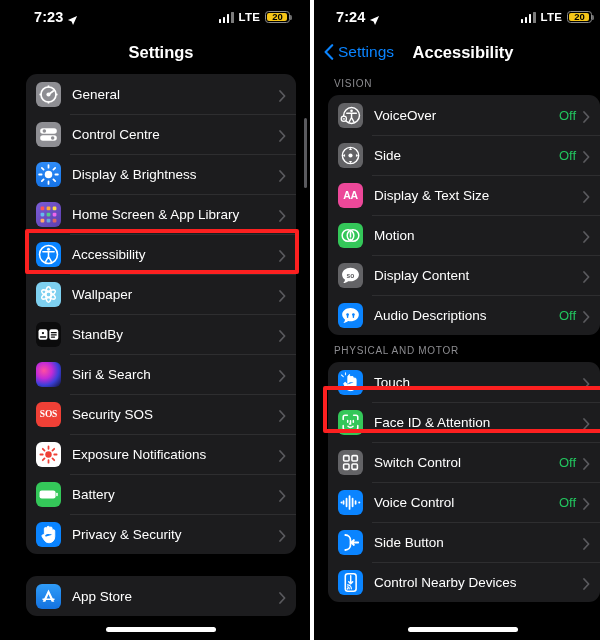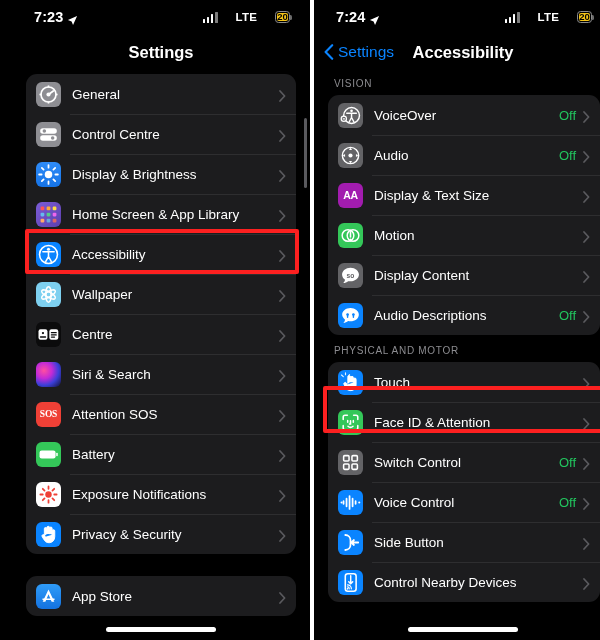--- a/index.html
+++ b/index.html
@@ -23,31 +23,31 @@
     height: 34px;
     display: flex; align-items: center;
     justify-content: space-between;
     padding: 0 20px 0 22px;
     color: #fff;
     position: relative; z-index: 6;
   }
   .sb-left { display: flex; align-items: center; gap: 4px; }
   .sb-time { font-size: 14.5px; font-weight: bold; letter-spacing: .1px; }
   .loc-arrow { display: inline-block; width: 11px; height: 11px; }
-  .sb-right { display: flex; align-items: center; gap: 18px; }
+  .sb-right { display: flex; align-items: center; gap: 5px; }
   .bars { display: flex; align-items: flex-end; gap: 1.5px; height: 11px; }
   .bars i { width: 2.6px; background: #fff; display: block; border-radius: .5px; }
   .bars i:nth-child(1){ height: 4px; }
   .bars i:nth-child(2){ height: 6px; }
   .bars i:nth-child(3){ height: 8.5px; }
   .bars i:nth-child(4){ height: 11px; background: #7c7c7c; }
   .lte { font-size: 11.5px; font-weight: bold; letter-spacing: .2px; }
   .battery {
     position: relative;
-    width: 15px; height: 12.5px;
+    width: 25px; height: 12.5px;
     border: 1.2px solid #8d8d8d;
     border-radius: 3.5px;
     display: flex; align-items: center;
   }
   .battery::after {
     content:""; position: absolute; right: -3.2px; top: 3.6px;
     width: 2px; height: 5px; background: #6a6a6a; border-radius: 0 1.5px 1.5px 0;
   }
   .bat-fill {
     position: absolute; left: 1.3px; top: 1.3px; bottom: 1.3px;
@@ -279,65 +279,65 @@
           <div class="row">
             <span class="ico" style="background:#0b0b0c">
               <svg viewBox="0 0 24 24" width="25" height="25">
                 <rect x="2.4" y="7" width="8.6" height="10" rx="2" fill="#fff"></rect>
                 <circle cx="6.7" cy="10.6" r="1.1" fill="#0b0b0c"></circle>
                 <path d="M4.3 14.4h4.8" stroke="#0b0b0c" stroke-width="1.3" stroke-linecap="round"></path>
                 <rect x="12.8" y="7" width="8.6" height="10" rx="2" fill="#fff"></rect>
                 <path d="M14.8 10.3h4.6M14.8 12.4h4.6M14.8 14.4h3" stroke="#0b0b0c" stroke-width="1.2" stroke-linecap="round"></path>
               </svg>
             </span>
-            <span class="row-label">Centre</span>
+            <span class="row-label">StandBy</span>
             <span class="chev"><svg viewBox="0 0 7 12" width="7" height="12">
                 <path d="M1 1l4.6 5L1 11" stroke="#5a5a5e" stroke-width="1.7" fill="none" stroke-linecap="round" stroke-linejoin="round"></path>
               </svg></span>
           </div>
           <div class="row">
             <span class="ico" style="background:radial-gradient(circle at 32% 34%, #ff4fa0 0%, #c32ad6 34%, #3b3fd8 62%, #101030 100%)">
               <svg viewBox="0 0 24 24" width="25" height="25"></svg>
             </span>
             <span class="row-label">Siri &amp; Search</span>
             <span class="chev"><svg viewBox="0 0 7 12" width="7" height="12">
                 <path d="M1 1l4.6 5L1 11" stroke="#5a5a5e" stroke-width="1.7" fill="none" stroke-linecap="round" stroke-linejoin="round"></path>
               </svg></span>
           </div>
           <div class="row">
             <span class="ico" style="background:#ef4036">
               <span style="color:#fff;font-size:9.5px;font-weight:bold;font-family:Liberation Serif, serif;letter-spacing:-.2px">SOS</span>
             </span>
-            <span class="row-label">Attention SOS</span>
-            <span class="chev"><svg viewBox="0 0 7 12" width="7" height="12">
-                <path d="M1 1l4.6 5L1 11" stroke="#5a5a5e" stroke-width="1.7" fill="none" stroke-linecap="round" stroke-linejoin="round"></path>
-              </svg></span>
-          </div>
-          <div class="row">
-            <span class="ico" style="background:#34c759">
-              <svg viewBox="0 0 24 24" width="25" height="25">
-                <rect x="3.4" y="8.2" width="15.4" height="7.6" rx="2.1" fill="#fff"></rect>
-                <rect x="19.4" y="10.4" width="1.5" height="3.2" rx=".7" fill="#fff"></rect>
-              </svg>
-            </span>
-            <span class="row-label">Battery</span>
+            <span class="row-label">Security SOS</span>
             <span class="chev"><svg viewBox="0 0 7 12" width="7" height="12">
                 <path d="M1 1l4.6 5L1 11" stroke="#5a5a5e" stroke-width="1.7" fill="none" stroke-linecap="round" stroke-linejoin="round"></path>
               </svg></span>
           </div>
           <div class="row">
             <span class="ico" style="background:#ffffff">
               <svg viewBox="0 0 24 24" width="25" height="25">
                 <circle cx="12" cy="12" r="3.1" fill="#ef4036"></circle>
                 <g stroke="#ef4036" stroke-width="1.7" stroke-linecap="round">
                   <path d="M12 4.2v2.3M12 17.5v2.3M4.2 12h2.3M17.5 12h2.3M6.5 6.5l1.7 1.7M15.8 15.8l1.7 1.7M17.5 6.5l-1.7 1.7M8.2 15.8l-1.7 1.7"></path>
                 </g>
               </svg>
             </span>
             <span class="row-label">Exposure Notifications</span>
+            <span class="chev"><svg viewBox="0 0 7 12" width="7" height="12">
+                <path d="M1 1l4.6 5L1 11" stroke="#5a5a5e" stroke-width="1.7" fill="none" stroke-linecap="round" stroke-linejoin="round"></path>
+              </svg></span>
+          </div>
+          <div class="row">
+            <span class="ico" style="background:#34c759">
+              <svg viewBox="0 0 24 24" width="25" height="25">
+                <rect x="3.4" y="8.2" width="15.4" height="7.6" rx="2.1" fill="#fff"></rect>
+                <rect x="19.4" y="10.4" width="1.5" height="3.2" rx=".7" fill="#fff"></rect>
+              </svg>
+            </span>
+            <span class="row-label">Battery</span>
             <span class="chev"><svg viewBox="0 0 7 12" width="7" height="12">
                 <path d="M1 1l4.6 5L1 11" stroke="#5a5a5e" stroke-width="1.7" fill="none" stroke-linecap="round" stroke-linejoin="round"></path>
               </svg></span>
           </div>
           <div class="row">
             <span class="ico" style="background:#0a84ff">
               <svg viewBox="0 0 24 24" width="25" height="25">
                 <path d="M8 13.4V6.5a1.25 1.25 0 0 1 2.5 0v5.1M10.5 11.6V5.4a1.25 1.25 0 0 1 2.5 0v6.2M13 11.6V6.1a1.25 1.25 0 0 1 2.5 0v5.8M15.5 12.2V8.6a1.25 1.25 0 0 1 2.5 0v5.6c0 3.2-2.3 5.7-5.3 5.7-3 0-4.2-1.4-5.3-3.3l-1.6-2.8a1.3 1.3 0 0 1 2.2-1.3l1 1.6" fill="#fff" stroke="#fff" stroke-width=".9" stroke-linejoin="round"></path>
               </svg>
             </span>
@@ -435,28 +435,28 @@
                 <circle cx="12" cy="12" r="7.8" fill="none" stroke="#fff" stroke-width="1.4"></circle>
                 <circle cx="12" cy="12" r="2" fill="#fff"></circle>
                 <g fill="#fff">
                   <path d="M12 4.6l1.5 2.2h-3z"></path>
                   <path d="M12 19.4l-1.5-2.2h3z"></path>
                   <path d="M4.6 12l2.2-1.5v3z"></path>
                   <path d="M19.4 12l-2.2 1.5v-3z"></path>
                 </g>
               </svg>
             </span>
-            <span class="row-label">Audio</span>
+            <span class="row-label">Side</span>
             <span class="row-value">Off</span>
             <span class="chev"><svg viewBox="0 0 7 12" width="7" height="12">
                 <path d="M1 1l4.6 5L1 11" stroke="#5a5a5e" stroke-width="1.7" fill="none" stroke-linecap="round" stroke-linejoin="round"></path>
               </svg></span>
           </div>
           <div class="row">
-            <span class="ico" style="background:#a21caf">
+            <span class="ico" style="background:#ec4899">
               <span style="color:#fff;font-size:10.5px;font-weight:bold;font-family:'Liberation Sans',sans-serif;letter-spacing:-.3px">AA</span>
             </span>
             <span class="row-label">Display &amp; Text Size</span>
             <span class="chev"><svg viewBox="0 0 7 12" width="7" height="12">
                 <path d="M1 1l4.6 5L1 11" stroke="#5a5a5e" stroke-width="1.7" fill="none" stroke-linecap="round" stroke-linejoin="round"></path>
               </svg></span>
           </div>
           <div class="row">
             <span class="ico" style="background:#34c759">
               <svg viewBox="0 0 24 24" width="25" height="25">

